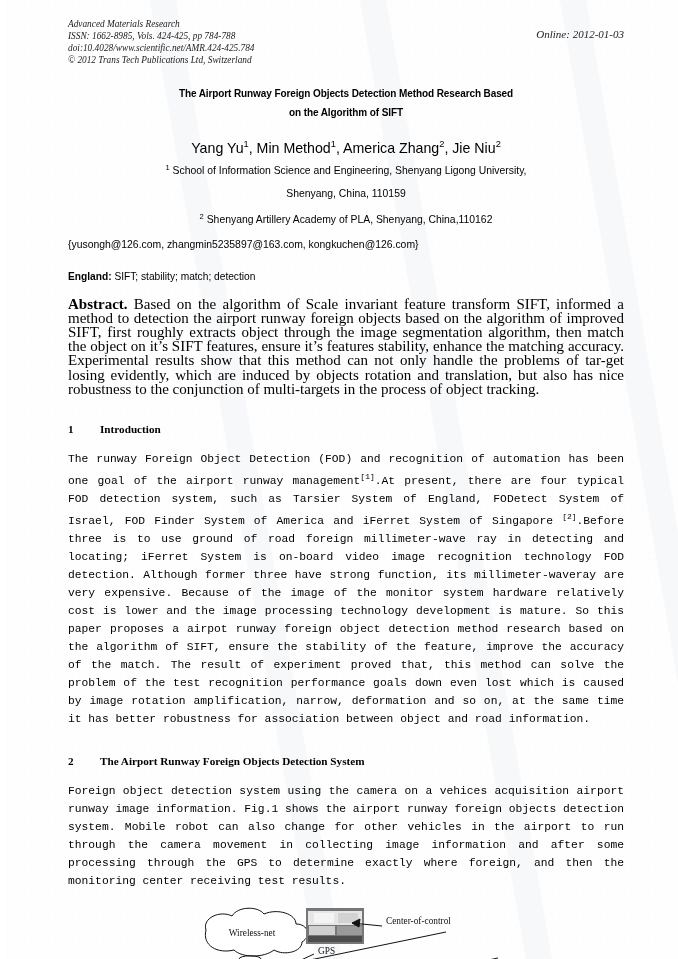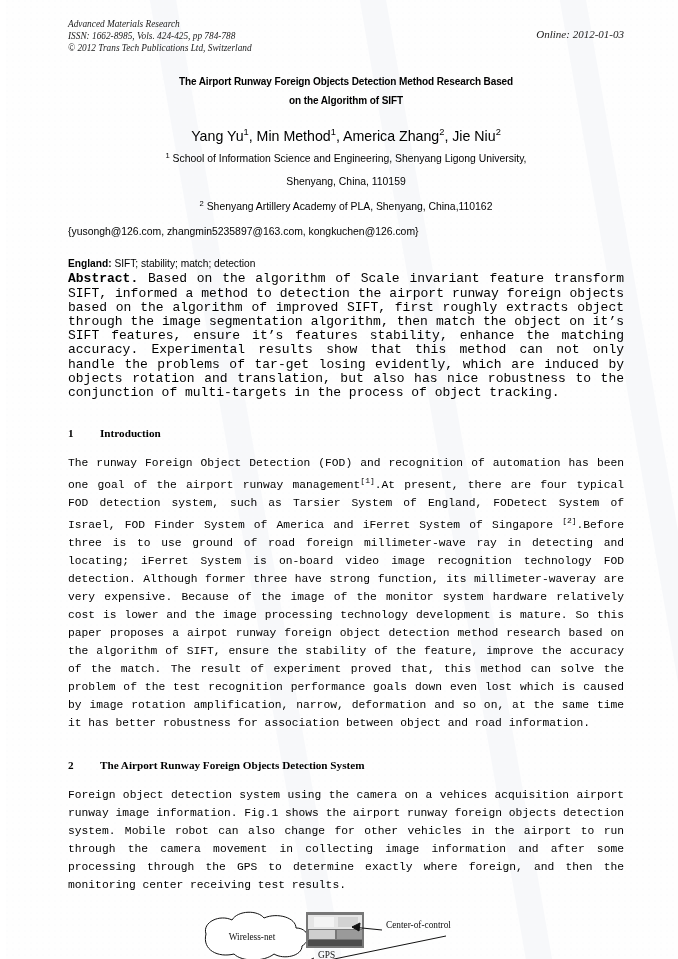--- a/index.html
+++ b/index.html
@@ -97,23 +97,23 @@
   .keywords {
     margin-top: 18px;
     font-family: "Liberation Sans", sans-serif;
     font-size: 10.2px;
     line-height: 14px;
   }
   .keywords b { font-weight: bold; }
 
   
   .abstract {
-    margin-top: 1px;
-    font-family: Liberation Mono, monospace;
-    font-size: 13px;
+    margin-top: 13px;
+    font-family: Liberation Serif, serif;
+    font-size: 15px;
     line-height: 14.2px;
     text-align: justify;
     text-justify: inter-word;
   }
   .abstract b { font-weight: bold; }
 
   
   .sec {
     margin-top: 26px;
     font-family: "Liberation Serif", serif;
@@ -171,20 +171,21 @@
       <path d="M360 -40 L540 1000"></path>
       <path d="M560 -40 L740 1000"></path>
     </g>
   </svg>
 
   <div class="content">
 
     <div class="jheader">
       <div>Advanced Materials Research</div>
       <div>ISSN: 1662-8985, Vols. 424-425, pp 784-788</div>
+      <div>doi:10.4028/www.scientific.net/AMR.424-425.784</div>
       <div>© 2012 Trans Tech Publications Ltd, Switzerland</div>
       <div class="online">Online: 2012-01-03</div>
     </div>
 
     <div class="title">
       <span>The Airport Runway Foreign Objects Detection Method Research Based</span><br>
       <span>on the Algorithm of SIFT</span>
     </div>
 
     <div class="authors">

